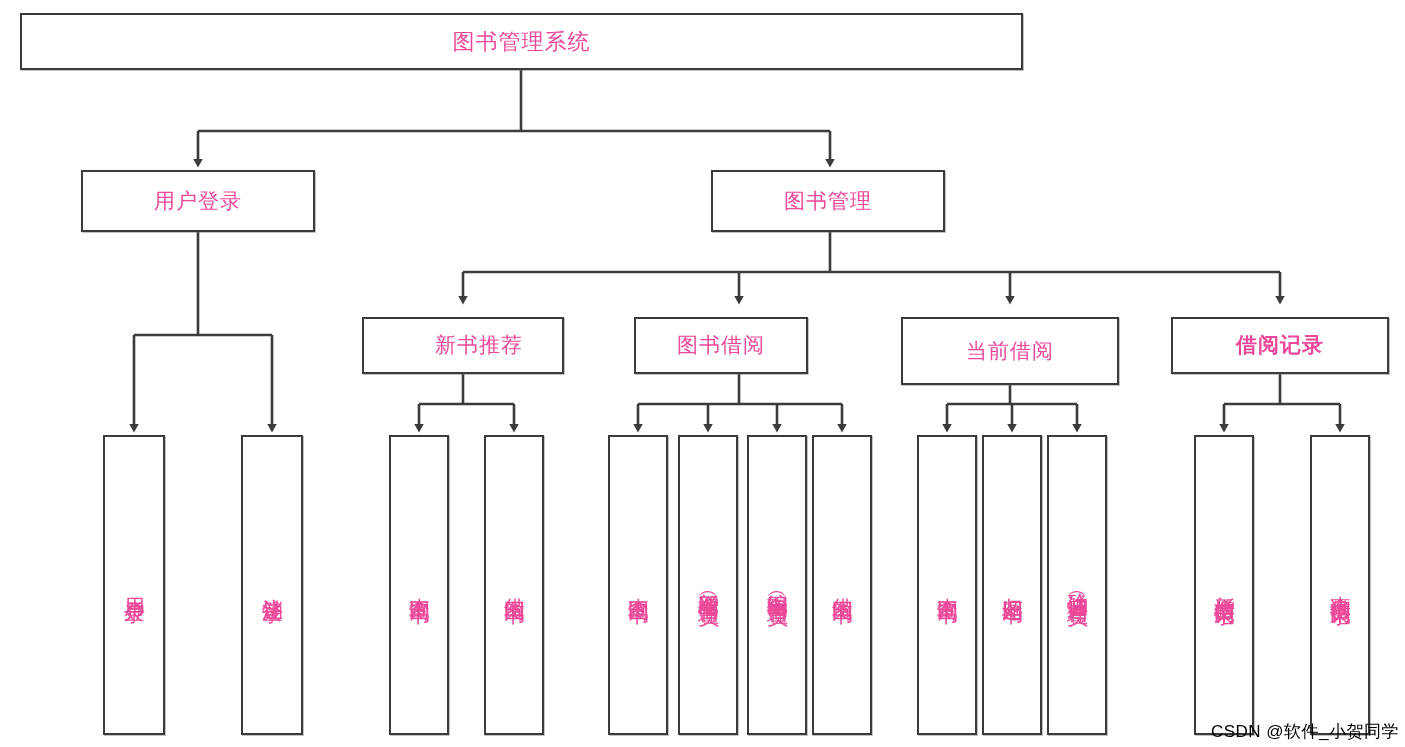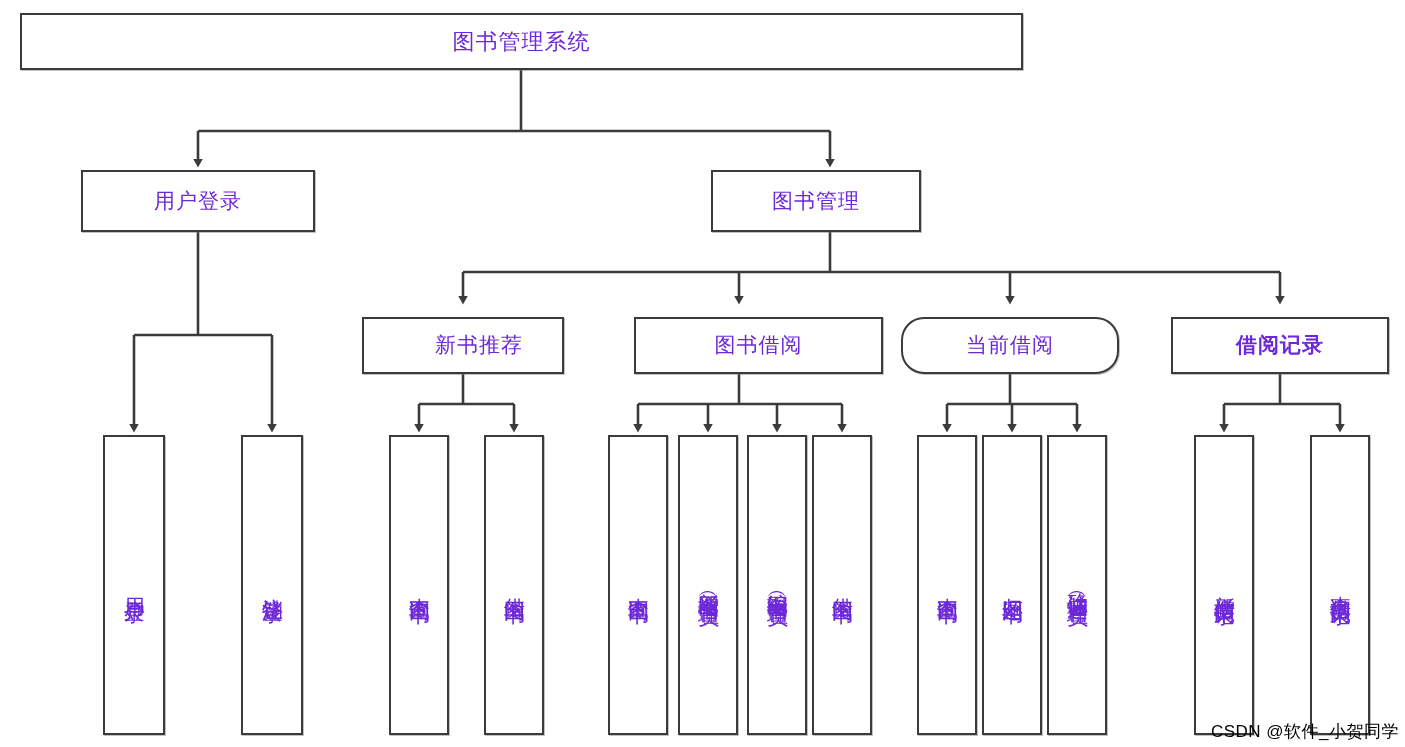--- a/index.html
+++ b/index.html
@@ -30,21 +30,21 @@
     box-shadow:1px 1px 0 0 rgba(120,120,120,.45);
     display:flex;
     align-items:center;
     justify-content:center;
     text-align:center;
   }
   .node .label{
     font-size:21px;
     line-height:1.08;
     letter-spacing:1px;
-    color:#6d28d9;
+    color:#ec4899;
     white-space:nowrap;
   }
   .node.vertical{
     align-items:center;
     justify-content:center;
   }
   .node.vertical .label{
     writing-mode:vertical-rl;
     text-orientation:upright;
     white-space:normal;
@@ -121,33 +121,33 @@
   </svg>
 
   <div class="node root" style="left:20px; top:13px; width:1003px; height:57px;">
     <span class="label">图书管理系统</span>
   </div>
 
   <div class="node" style="left:81px; top:170px; width:234px; height:62px;">
     <span class="label">用户登录</span>
   </div>
 
-  <div class="node" style="left:711px; top:170px; width:210px; height:62px;">
+  <div class="node" style="left:711px; top:170px; width:234px; height:62px;">
     <span class="label">图书管理</span>
   </div>
 
   <div class="node" style="left:362px; top:317px; width:202px; height:57px;padding-left:32px;">
     <span class="label">新书推荐</span>
   </div>
 
-  <div class="node" style="left:634px; top:317px; width:249px; height:57px;">
+  <div class="node" style="left:634px; top:317px; width:174px; height:57px;">
     <span class="label">图书借阅</span>
   </div>
 
-  <div class="node" style="left:901px; top:317px; width:218px; height:57px;border-radius:23px;">
+  <div class="node" style="left:901px; top:317px; width:218px; height:68px;">
     <span class="label">当前借阅</span>
   </div>
 
   <div class="node" style="left:1171px; top:317px; width:218px; height:57px;font-weight:bold;">
     <span class="label">借阅记录</span>
   </div>
 
   <div class="node vertical" style="left:103px; top:435px; width:62px; height:300px;">
     <span class="label">用户登录</span>
   </div>

